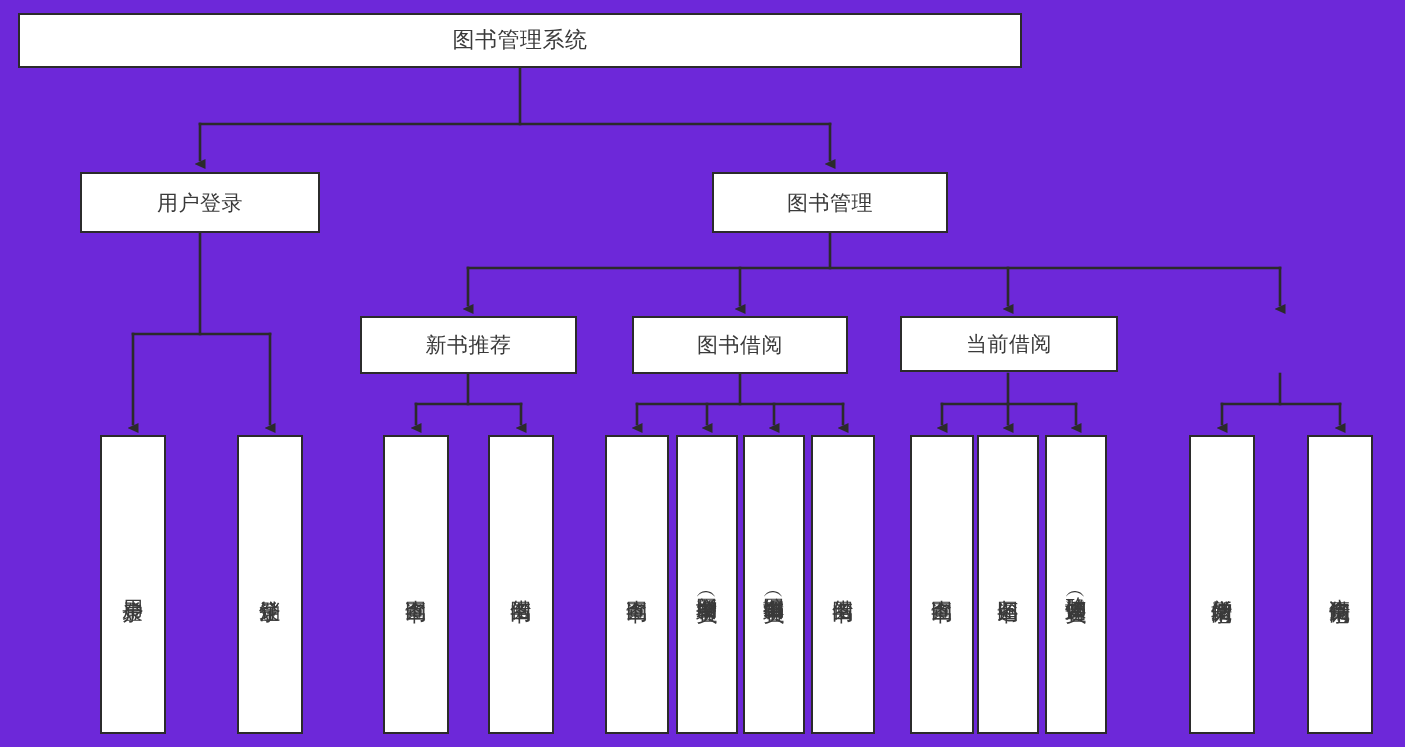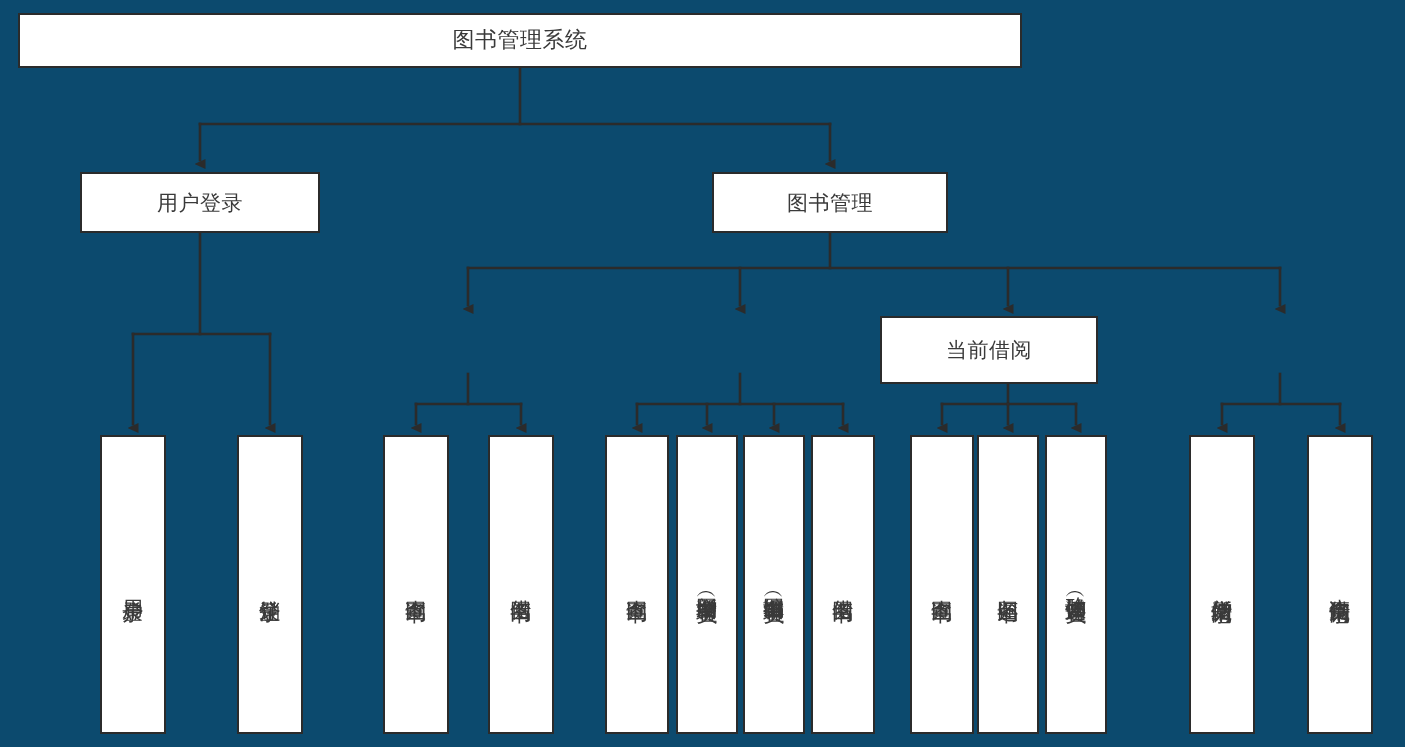--- a/index.html
+++ b/index.html
@@ -7,21 +7,21 @@
     padding: 0;
     background: #ffffff;
   }
   body {
     font-family: "Liberation Sans", "DejaVu Sans", sans-serif;
   }
   #canvas {
     position: relative;
     width: 1405px;
     height: 747px;
-    background: #0c4a6e;
+    background: #6d28d9;
     overflow: hidden;
   }
   #edges {
     position: absolute;
     left: 0;
     top: 0;
     width: 1405px;
     height: 747px;
     pointer-events: none;
   }
@@ -125,21 +125,27 @@
     <span class="lbl">图书管理系统</span>
   </div>
 
   <div class="node" style="left:80px; top:172px; width:240px; height:61px;">
     <span class="lbl">用户登录</span>
   </div>
   <div class="node" style="left:712px; top:172px; width:236px; height:61px;">
     <span class="lbl">图书管理</span>
   </div>
 
-  <div class="node" style="left:880px; top:316px; width:218px; height:68px;">
+  <div class="node" style="left:360px; top:316px; width:217px; height:58px;">
+    <span class="lbl">新书推荐</span>
+  </div>
+  <div class="node" style="left:632px; top:316px; width:216px; height:58px;">
+    <span class="lbl">图书借阅</span>
+  </div>
+  <div class="node" style="left:900px; top:316px; width:218px; height:56px;">
     <span class="lbl">当前借阅</span>
   </div>
 
   <div class="node vert" style="left:100px; top:435px; width:66px; height:299px;">
     <span class="lbl">用户登录</span>
   </div>
   <div class="node vert" style="left:237px; top:435px; width:66px; height:299px;">
     <span class="lbl">注销登录</span>
   </div>
 

